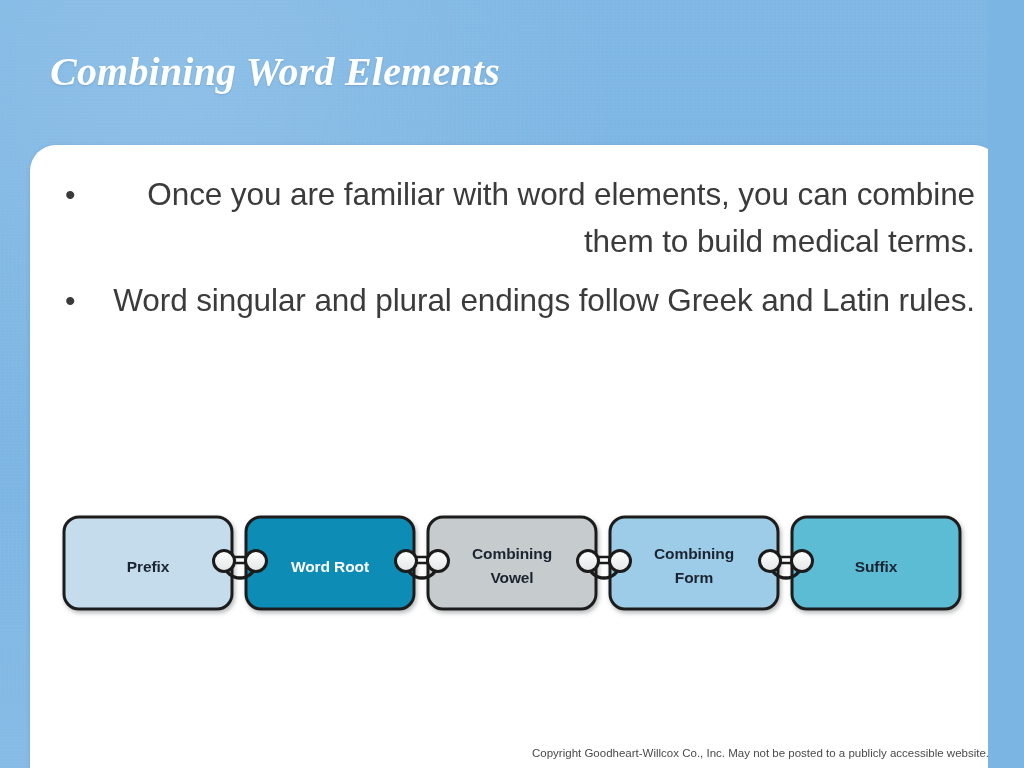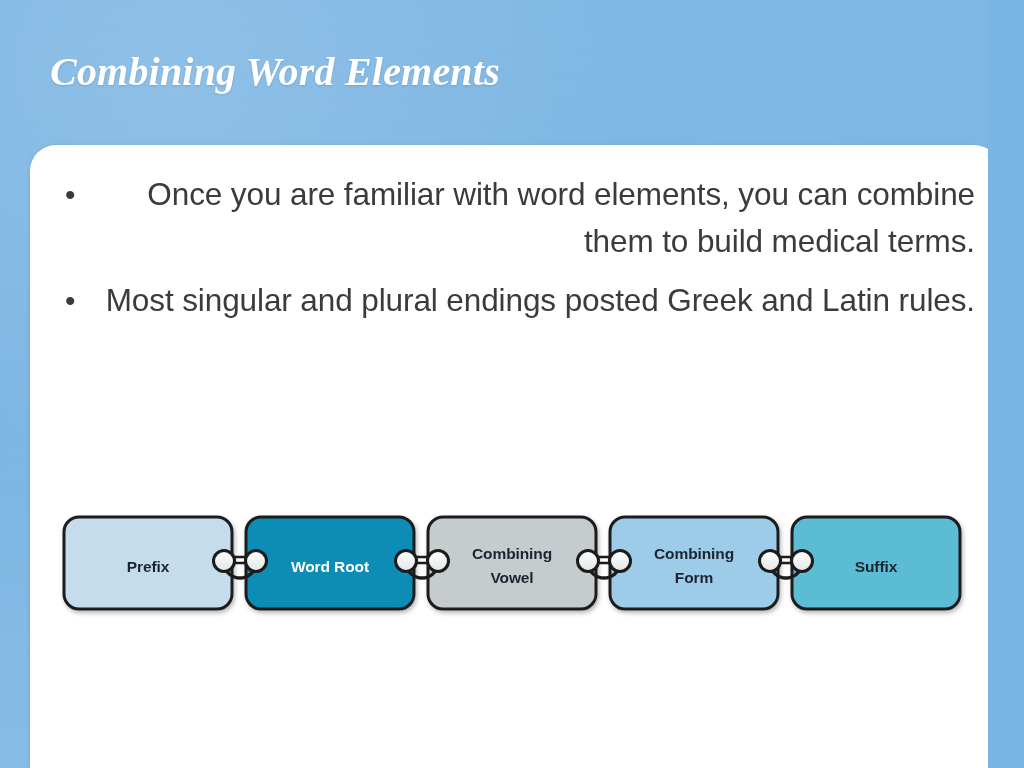--- a/index.html
+++ b/index.html
@@ -153,21 +153,21 @@
 
   <div id="content-card">
 
     <ul id="bullet-list">
       <li class="bullet-item">
         <span class="bullet-marker">•</span>
         <span class="bullet-text">Once you are familiar with word elements, you can combine them to build medical terms.</span>
       </li>
       <li class="bullet-item">
         <span class="bullet-marker">•</span>
-        <span class="bullet-text">Most singular and plural endings posted Greek and Latin rules.</span>
+        <span class="bullet-text">Word singular and plural endings follow Greek and Latin rules.</span>
       </li>
     </ul>
 
     <div id="diagram">
       <svg viewBox="0 0 930 120" xmlns="http://www.w3.org/2000/svg">
         <defs>
 
           <filter id="nodeShadow" x="-20%" y="-20%" width="140%" height="160%">
             <feDropShadow dx="1.5" dy="2.5" stdDeviation="2.2" flood-color="#5a6266" flood-opacity="0.45"></feDropShadow>
           </filter>
@@ -227,15 +227,16 @@
 
         <g>
           <path d="M710 54 L744 54 M710 60 L744 60" stroke="#1b1b1b" stroke-width="2.4" fill="none"></path>
           <path d="M712 60 C 714 80, 742 80, 744 60" stroke="#1b1b1b" stroke-width="3.4" fill="none" stroke-linecap="round"></path>
           <circle cx="712" cy="58" r="10.5" fill="url(#eyeletGrad)" stroke="#1b1b1b" stroke-width="3"></circle>
           <circle cx="744" cy="58" r="10.5" fill="url(#eyeletGrad)" stroke="#1b1b1b" stroke-width="3"></circle>
         </g>
       </svg>
     </div>
 
+    <div id="copyright">Copyright Goodheart-Willcox Co., Inc.  May not be posted to a publicly accessible website.</div>
 
   </div>
 </div>
 
 </body></html>

